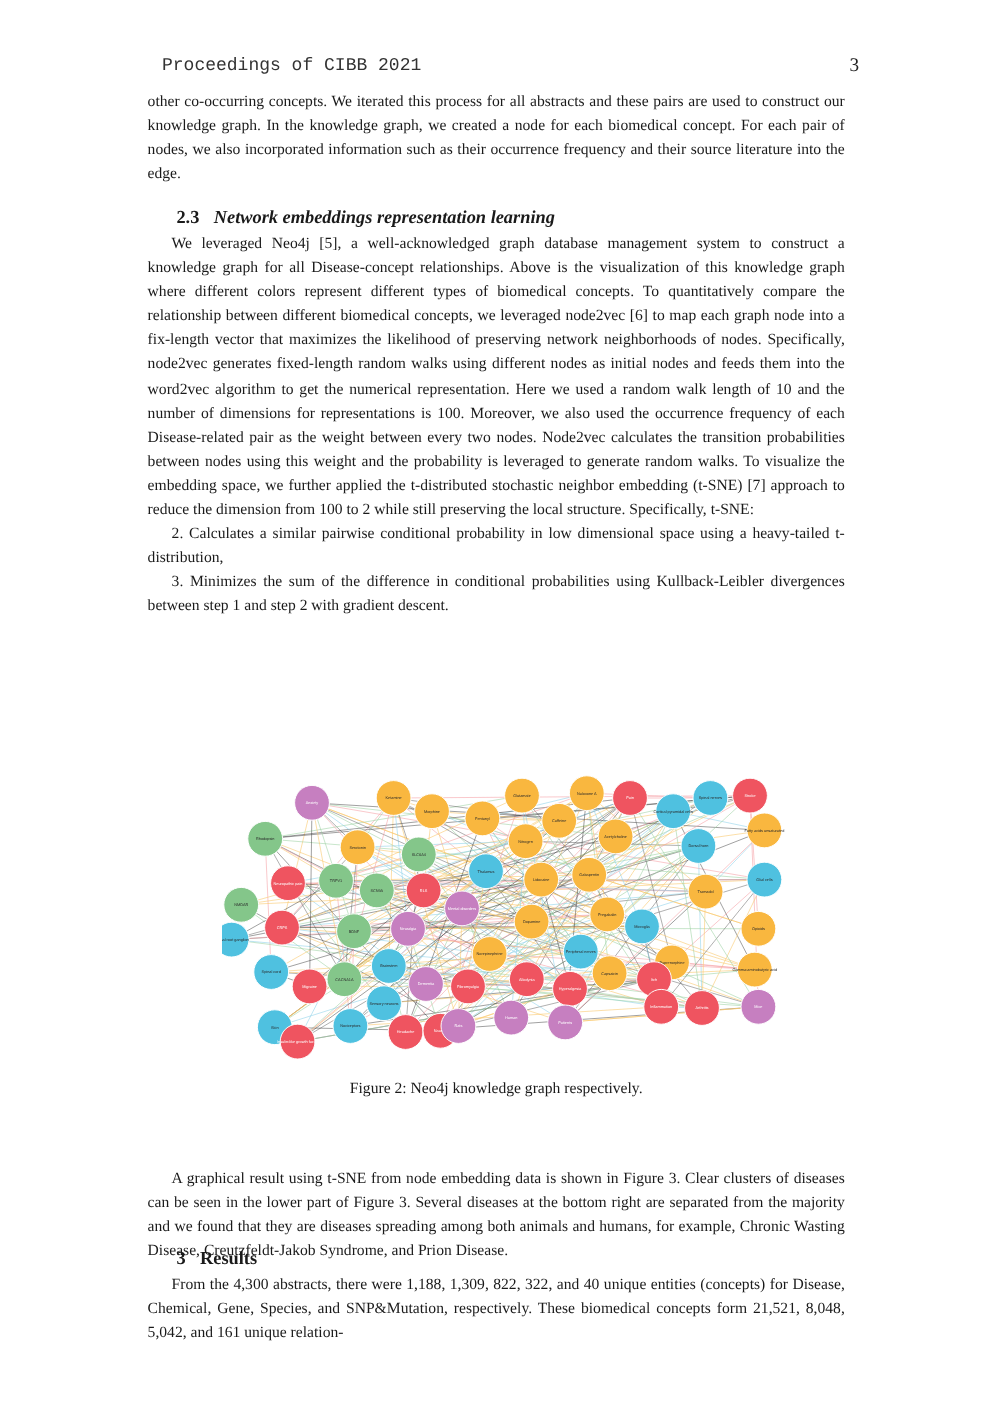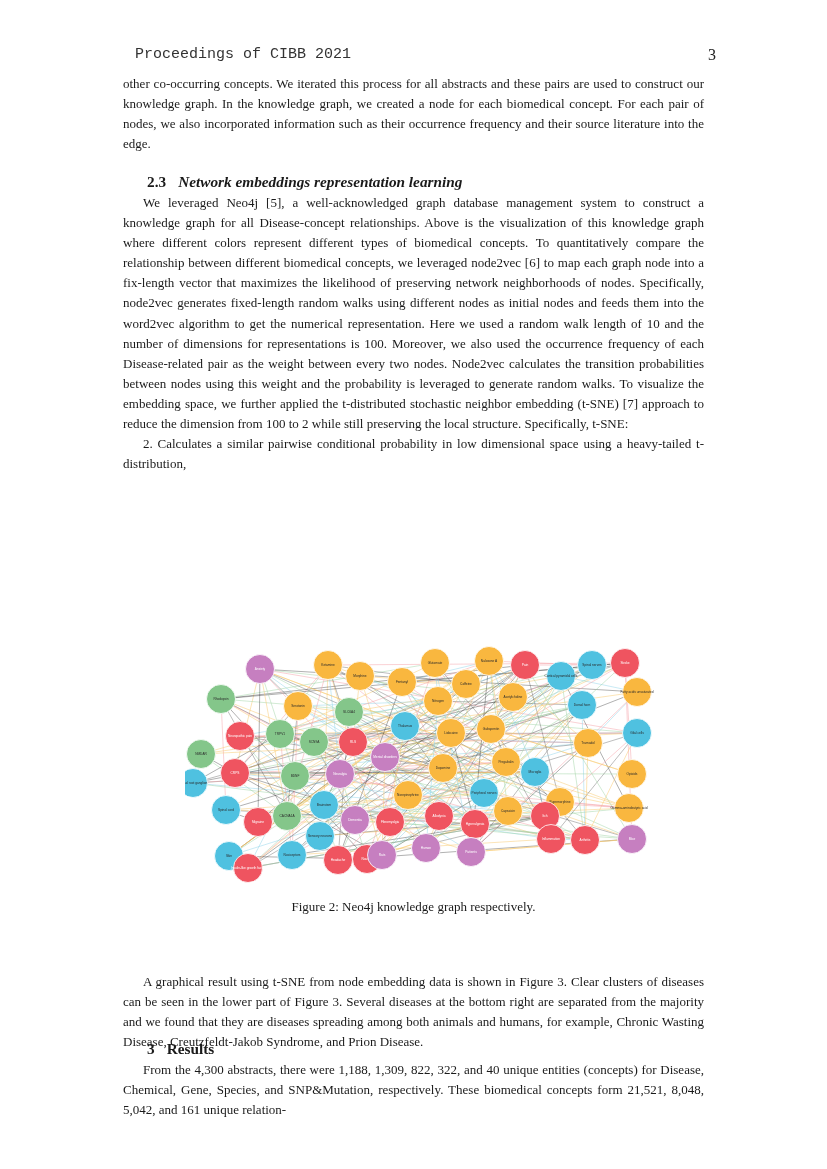--- a/index.html
+++ b/index.html
@@ -31,20 +31,21 @@
 <div class="block" style="top:74px;">
   <p class="txt">other co-occurring concepts. We iterated this process for all abstracts and these pairs are used to construct our knowledge graph. In the knowledge graph, we created a node for each biomedical concept. For each pair of nodes, we also incorporated information such as their occurrence frequency and their source literature into the edge.</p>
 </div>
 
 <div class="block" style="top:172px;">
   <h3 class="sec-heading">
     <span class="num">2.3</span><span class="title-it">Network embeddings representation learning</span>
   </h3>
   <p class="txt indent" style="margin-top:1px;">We leveraged Neo4j [5], a well-acknowledged graph database management system to construct a knowledge graph for all Disease-concept relationships. Above is the visualization of this knowledge graph where different colors represent different types of biomedical concepts. To quantitatively compare the relationship between different biomedical concepts, we leveraged node2vec [6] to map each graph node into a fix-length vector that maximizes the likelihood of preserving network neighborhoods of nodes. Specifically, node2vec generates fixed-length random walks using different nodes as initial nodes and feeds them into the word2vec algorithm to get the numerical representation. Here we used a random walk length of 10 and the number of dimensions for representations is 100. Moreover, we also used the occurrence frequency of each Disease-related pair as the weight between every two nodes. Node2vec calculates the transition probabilities between nodes using this weight and the probability is leveraged to generate random walks. To visualize the embedding space, we further applied the t-distributed stochastic neighbor embedding (t-SNE) [7] approach to reduce the dimension from 100 to 2 while still preserving the local structure. Specifically, t-SNE:</p>
   <p class="txt indent">2.  Calculates a similar pairwise conditional probability in low dimensional space using a heavy-tailed t-distribution,</p>
+  <p class="txt indent">3.  Minimizes the sum of the difference in conditional probabilities using Kullback-Leibler divergences between step 1 and step 2 with gradient descent.</p>
 </div>
 
 <div class="figure">
   <svg id="graph" width="470" height="252" viewBox="0 0 470 252">
       <g>
         <line x1="75" y1="33" x2="350" y2="136" stroke="#f9c76a" stroke-width="0.6" opacity="0.8"></line>
         <line x1="75" y1="33" x2="113" y2="70" stroke="#555555" stroke-width="0.7" opacity="0.55"></line>
         <line x1="75" y1="33" x2="50" y2="137" stroke="#f9c76a" stroke-width="0.6" opacity="0.8"></line>
         <line x1="75" y1="33" x2="400" y2="204" stroke="#9fd3a5" stroke-width="0.6" opacity="0.8"></line>
         <line x1="75" y1="33" x2="452" y2="97" stroke="#f5a0a6" stroke-width="0.6" opacity="0.8"></line>

